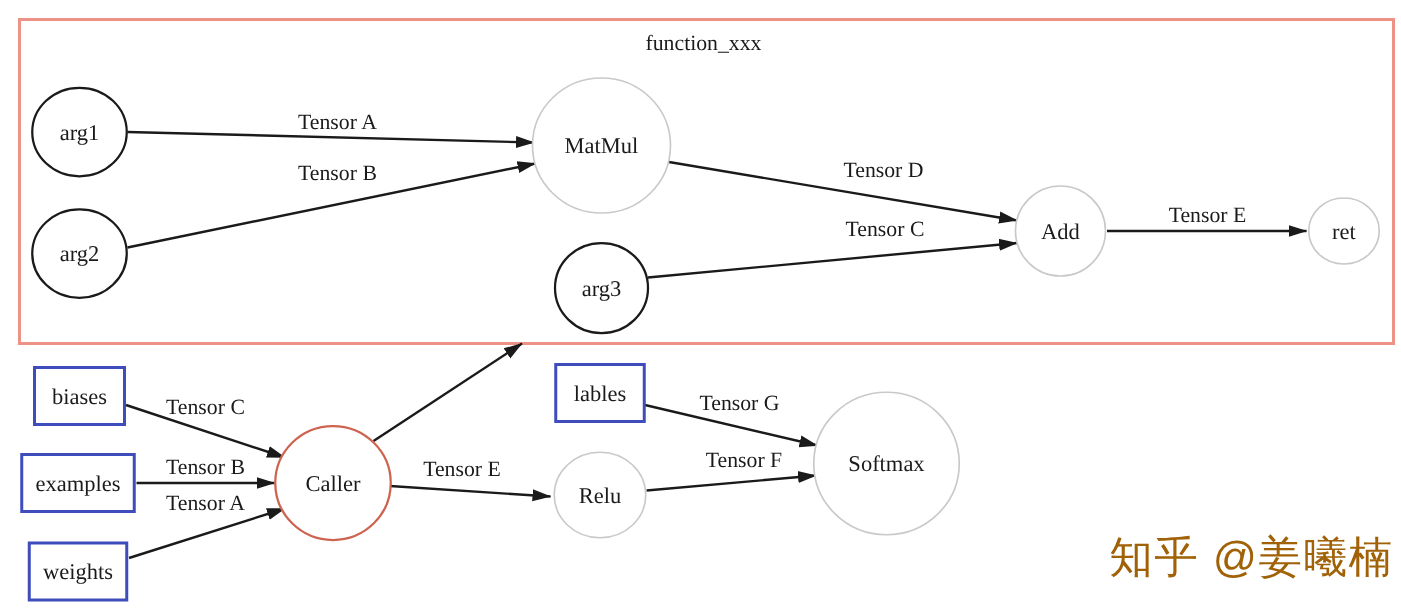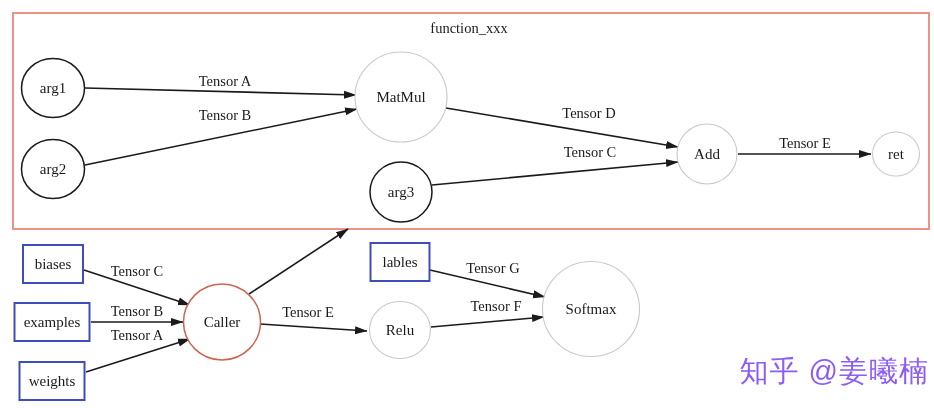--- a/index.html
+++ b/index.html
@@ -27,21 +27,21 @@
   }
   .node-label { font-size: 15px; }
   .edge-label { font-size: 14.5px; }
   .cluster-label { font-size: 14.5px; }
   #watermark {
     position: absolute;
     right: 5px;
     bottom: 16px;
     font-size: 29px;
     letter-spacing: 1px;
-    color: #8b5cf6;
+    color: #a16207;
     text-shadow: 1px 1px 0 #ffffff;
     font-family: "Liberation Sans", "DejaVu Sans", sans-serif;
     white-space: nowrap;
     user-select: none;
   }
 </style>
 </head>
 <body>
 
 <div id="stage">

